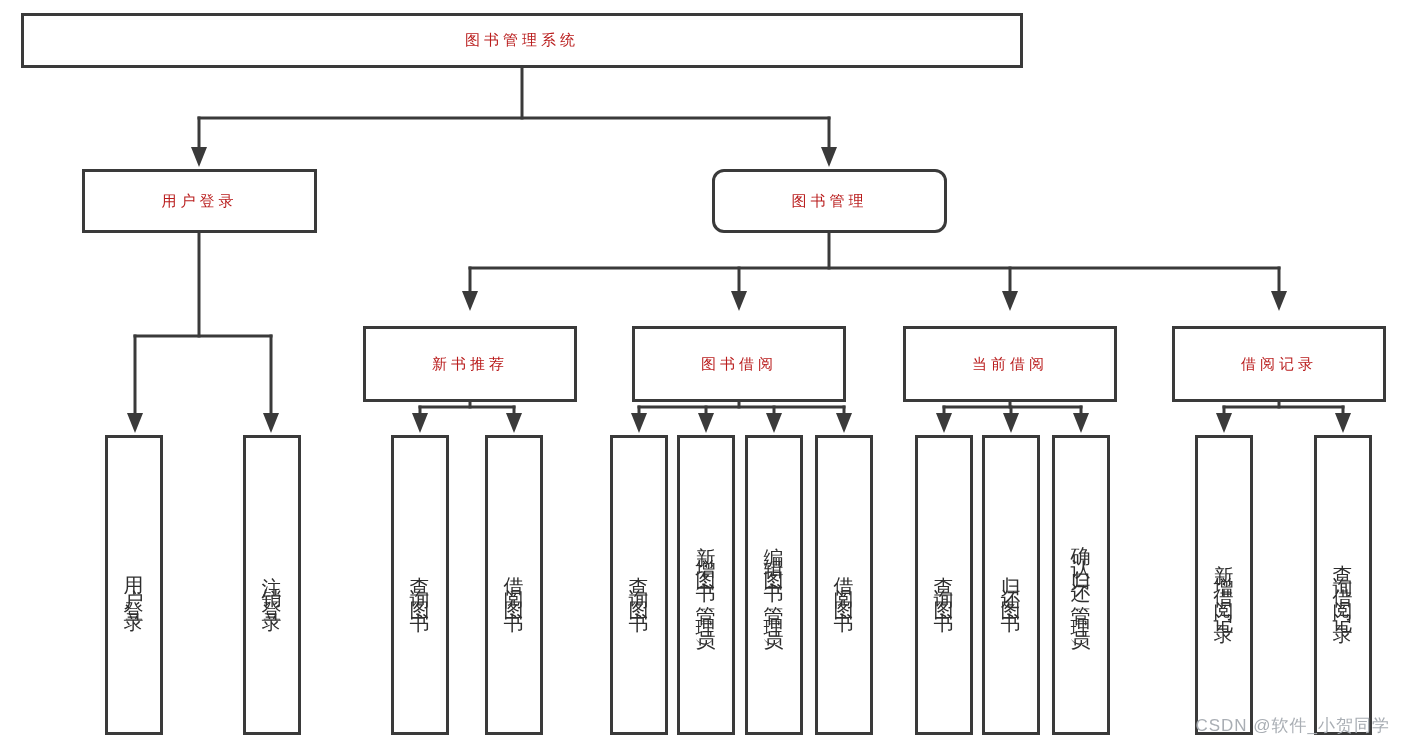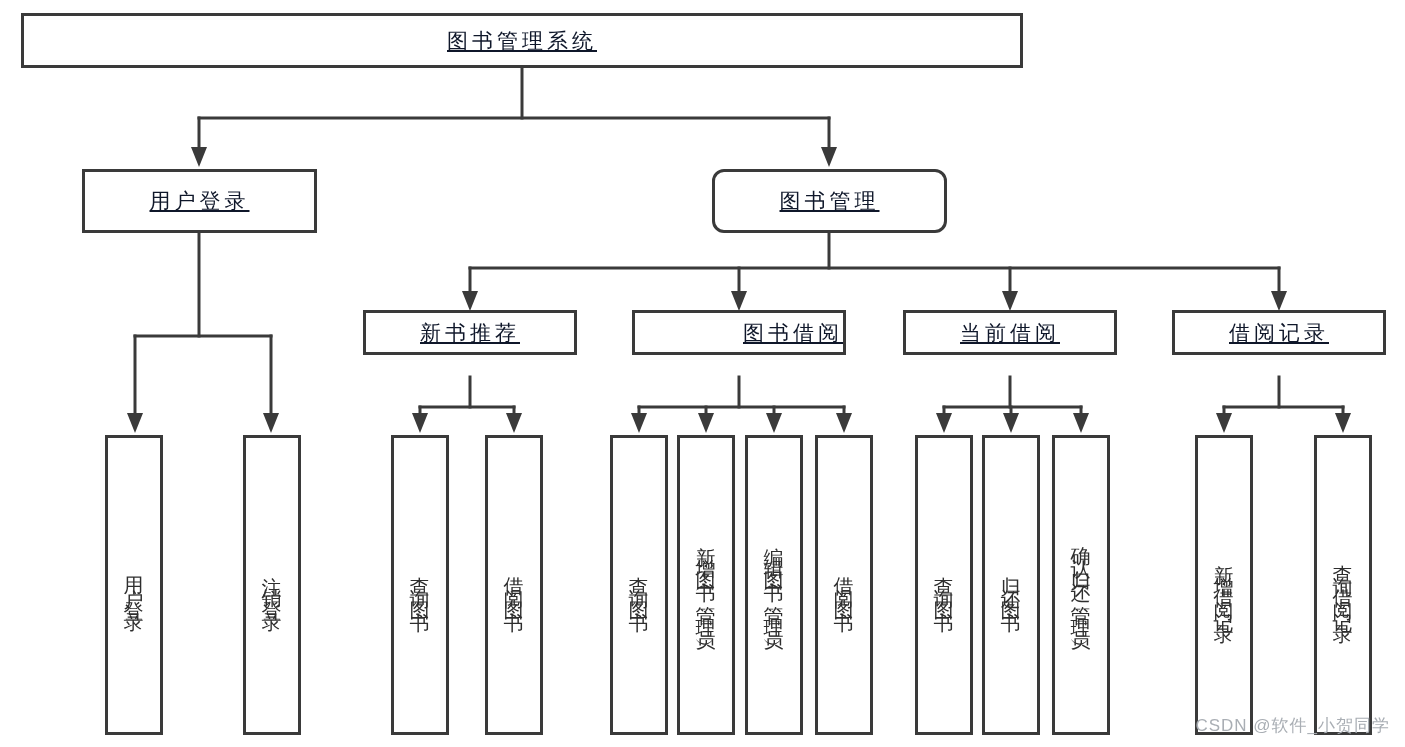--- a/index.html
+++ b/index.html
@@ -28,26 +28,25 @@
     pointer-events: none;
   }
   .node {
     position: absolute;
     box-sizing: border-box;
     border: 3px solid #3a3a3a;
     background: #ffffff;
     display: flex;
     align-items: center;
     justify-content: center;
-    color: #0f172a;
-    font-size: 21px;
+    color: #b91c1c;
+    font-size: 15px;
     letter-spacing: 4px;
     white-space: nowrap;
     z-index: 2;
-    text-decoration: underline;
   }
   .leaf {
     position: absolute;
     box-sizing: border-box;
     border: 3px solid #3a3a3a;
     background: #ffffff;
     display: flex;
     align-items: center;
     justify-content: center;
     z-index: 2;
@@ -70,23 +69,23 @@
     right: 15px;
     font-size: 17px;
     color: #a9aeb4;
     letter-spacing: 1px;
     z-index: 3;
   }
   
   .n-root { left: 21px;   top: 13px;  width: 1002px; height: 55px; }
   .n-l2a  { left: 82px;   top: 169px; width: 235px;  height: 64px; }
   .n-l2b  { left: 712px;  top: 169px; width: 235px;  height: 64px; border-radius: 12px; }
-  .n-l3   { top: 310px; width: 214px; height: 45px; }
+  .n-l3   { top: 326px; width: 214px; height: 76px; }
   .n-l3-1 { left: 363px; }
-  .n-l3-2 { left: 632px; justify-content: flex-end; }
+  .n-l3-2 { left: 632px; }
   .n-l3-3 { left: 903px; }
   .n-l3-4 { left: 1172px; }
   .lf-1  { left: 105px; }
   .lf-2  { left: 243px; }
   .lf-3  { left: 391px; }
   .lf-4  { left: 485px; }
   .lf-5  { left: 610px; }
   .lf-6  { left: 677px; }
   .lf-7  { left: 745px; }
   .lf-8  { left: 815px; }

